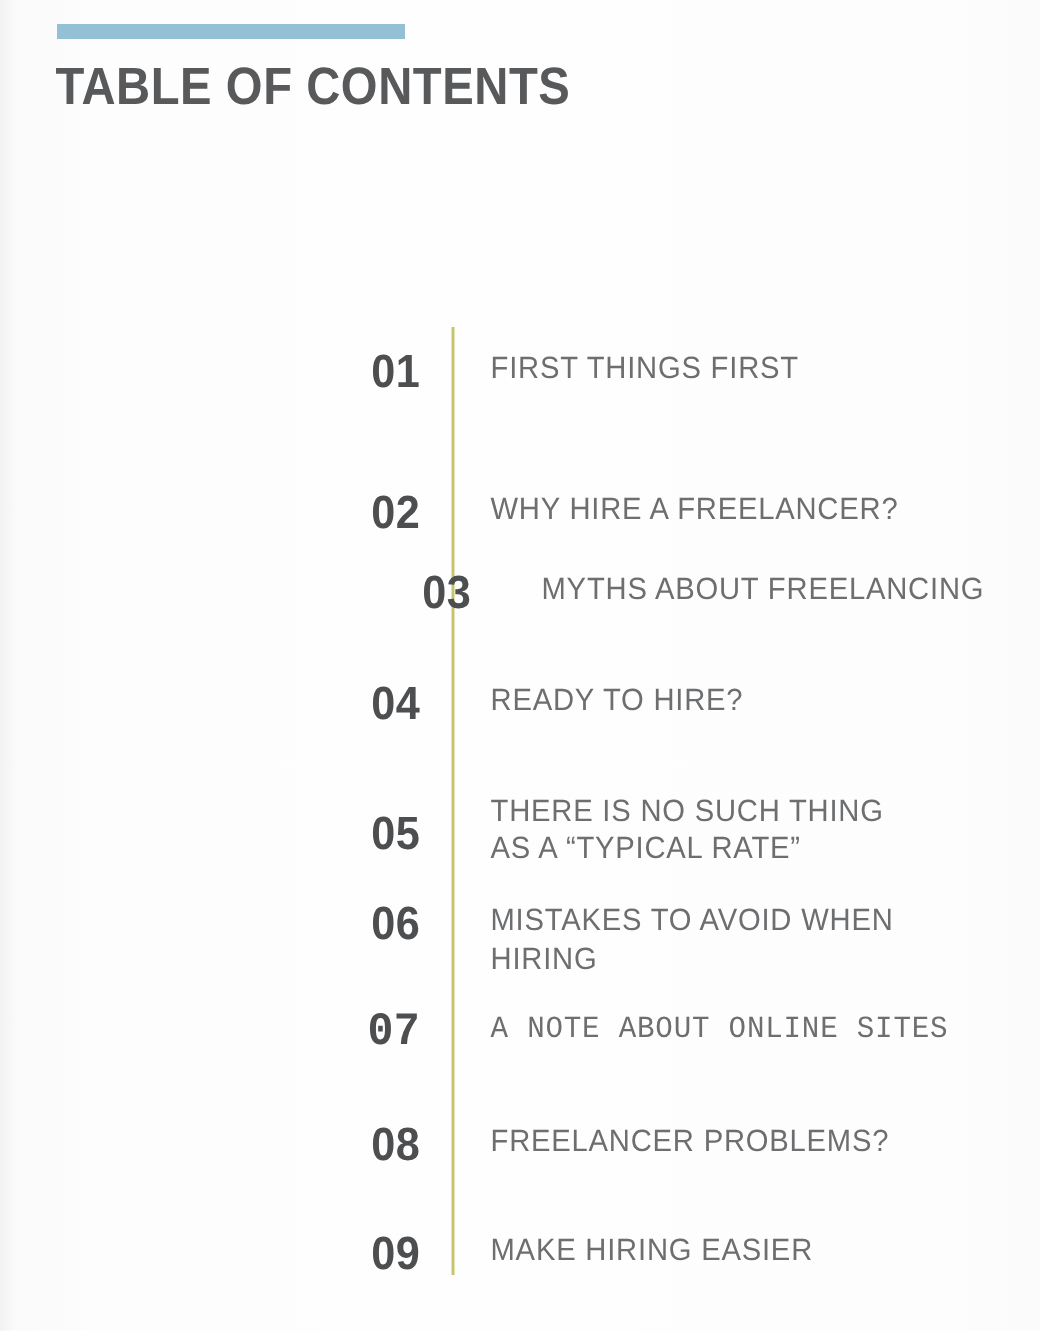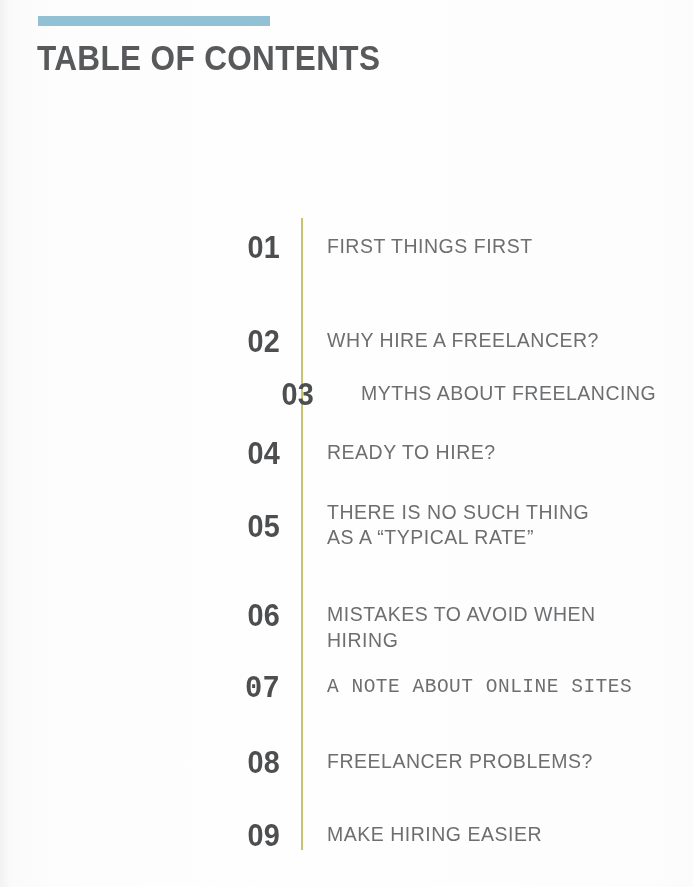--- a/index.html
+++ b/index.html
@@ -144,25 +144,25 @@
           <span class="toc-label" style="color: rgb(109, 110, 112);">FIRST THINGS FIRST</span>
         </li>
         <li class="toc-item" style="top: 85.5px; margin-top: 20px;">
           <span class="toc-num" style="color: rgb(77, 78, 80);">02</span>
           <span class="toc-label" style="color: rgb(109, 110, 112);">WHY HIRE A FREELANCER?</span>
         </li>
         <li class="toc-item" style="top: 159px; margin-left: 34px;">
           <span class="toc-num" style="color: rgb(77, 78, 80);">03</span>
           <span class="toc-label" style="color: rgb(109, 110, 112);">MYTHS ABOUT FREELANCING</span>
         </li>
-        <li class="toc-item" style="top: 218px;">
+        <li class="toc-item" style="top: 233px;">
           <span class="toc-num" style="color: rgb(77, 78, 80);">04</span>
           <span class="toc-label" style="color: rgb(109, 110, 112);">READY TO HIRE?</span>
         </li>
-        <li class="toc-item" style="top: 291px;">
+        <li class="toc-item" style="top: 320px;">
           <span class="toc-num" style="color: rgb(77, 78, 80);">05</span>
           <span class="toc-label two-line" style="color: rgb(109, 110, 112);">THERE IS NO SUCH THING
 AS A “TYPICAL RATE”</span>
         </li>
         <li class="toc-item" style="top: 379.5px;">
           <span class="toc-num" style="color: rgb(77, 78, 80);">06</span>
           <span class="toc-label" style="color: rgb(109, 110, 112);">MISTAKES TO AVOID WHEN HIRING</span>
         </li>
         <li class="toc-item" style="top: 453px; font-family: Liberation Mono, monospace;">
           <span class="toc-num" style="color: rgb(77, 78, 80);">07</span>

